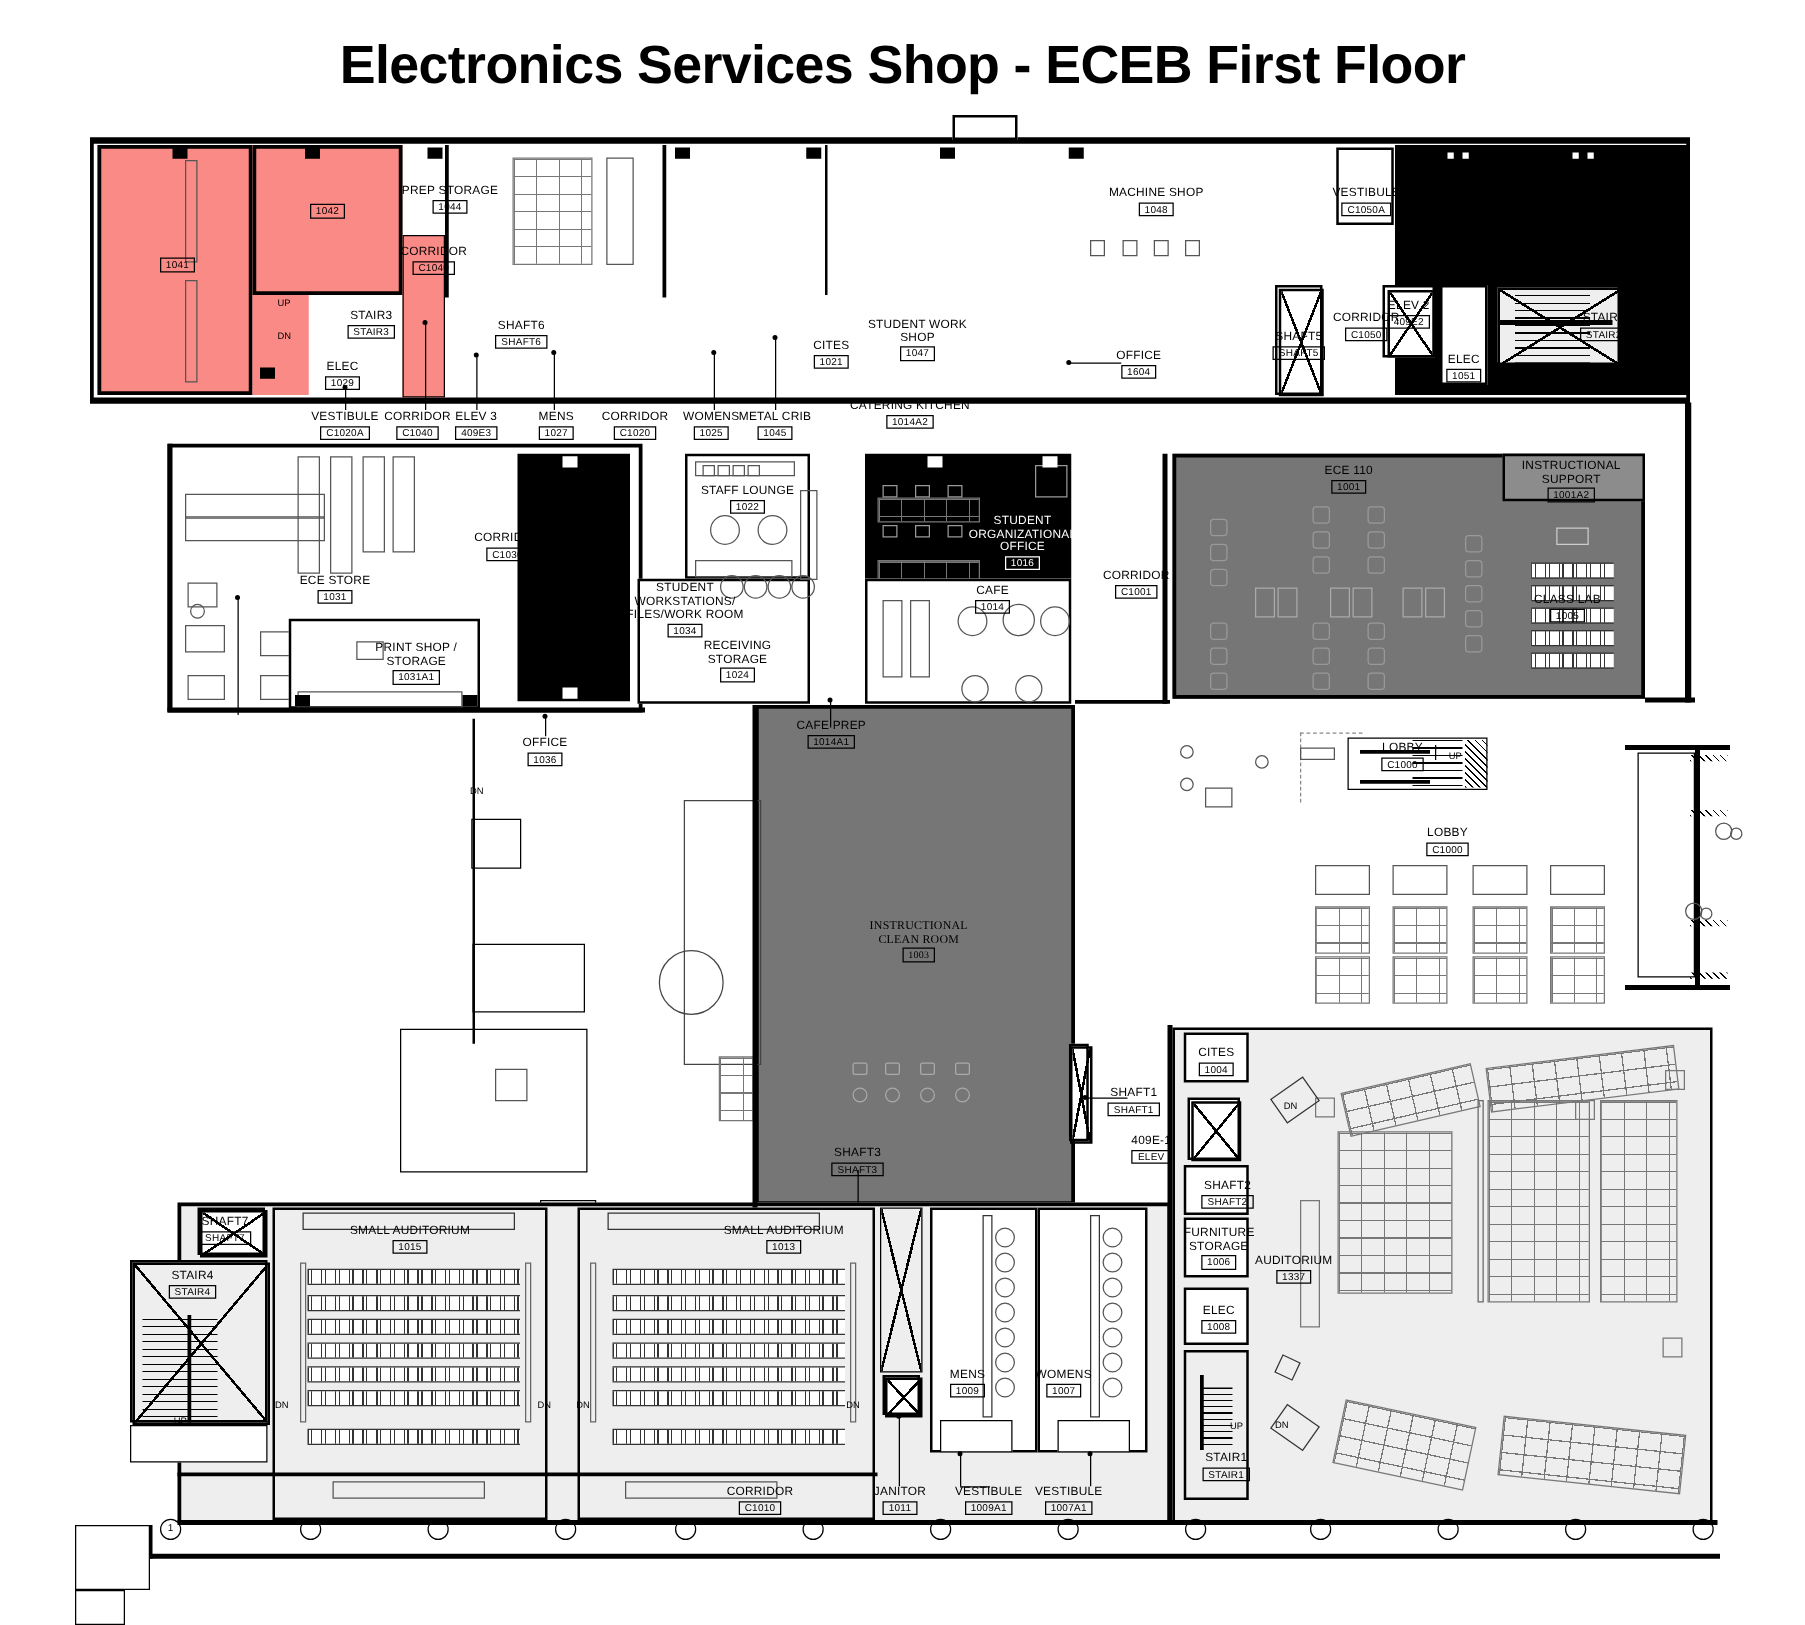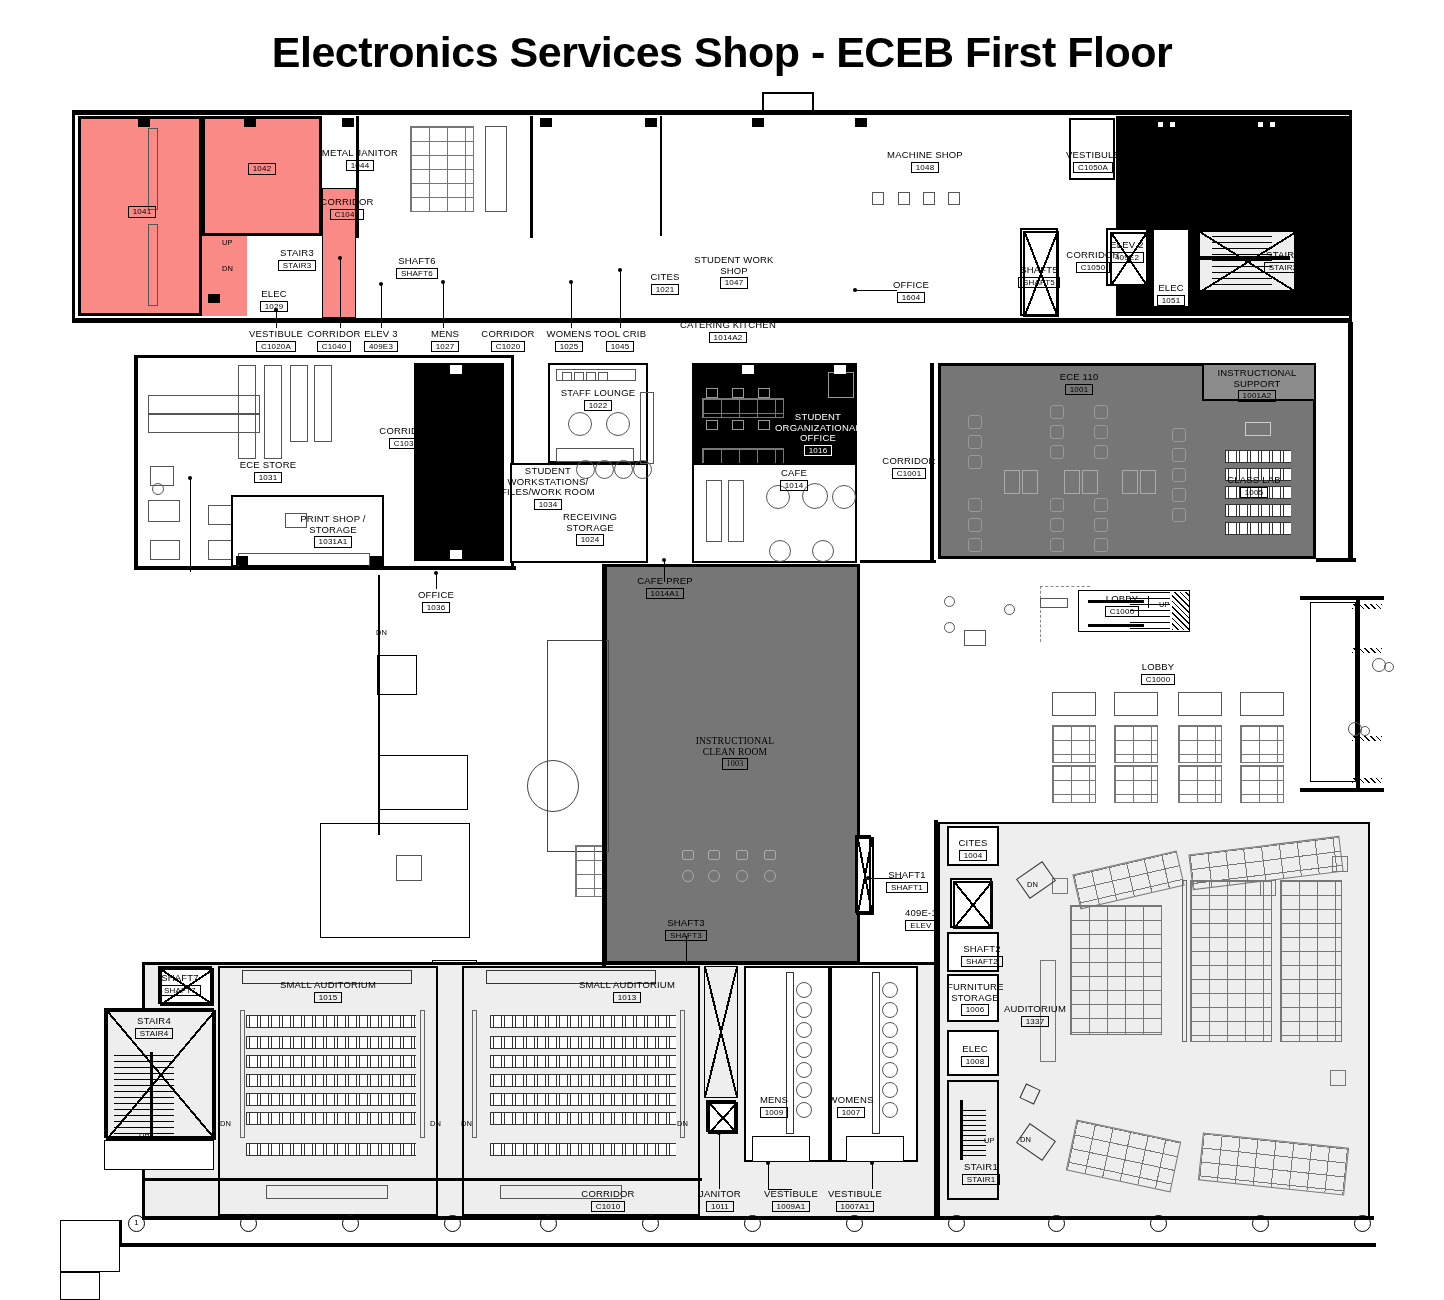--- a/index.html
+++ b/index.html
@@ -420,21 +420,21 @@
     <div class="gridmark" style="left:1252px;top:1215px;"></div>
     <div class="gridmark" style="left:1354px;top:1215px;"></div>
 
     <div class="lbl" style="left:120px;top:205px;width:44px;">
       <span class="num">1041</span>
     </div>
     <div class="lbl" style="left:240px;top:162px;width:44px;">
       <span class="num">1042</span>
     </div>
     <div class="lbl" style="left:305px;top:148px;width:110px;">
-      <div>METAL JANITOR</div><span class="num">1044</span>
+      <div>PREP STORAGE</div><span class="num">1044</span>
     </div>
     <div class="lbl" style="left:300px;top:197px;width:94px;">
       <div>CORRIDOR</div><span class="num">C1040</span>
     </div>
     <div class="lbl" style="left:870px;top:150px;width:110px;">
       <div>MACHINE SHOP</div><span class="num">1048</span>
     </div>
     <div class="lbl" style="left:1046px;top:150px;width:94px;">
       <div>VESTIBULE</div><span class="num">C1050A</span>
     </div>
@@ -474,21 +474,21 @@
     <div class="lbl" style="left:415px;top:329px;width:60px;">
       <div>MENS</div><span class="num">1027</span>
     </div>
     <div class="lbl" style="left:466px;top:329px;width:84px;">
       <div>CORRIDOR</div><span class="num">C1020</span>
     </div>
     <div class="lbl" style="left:537px;top:329px;width:64px;">
       <div>WOMENS</div><span class="num">1025</span>
     </div>
     <div class="lbl" style="left:587px;top:329px;width:66px;">
-      <div>TOOL CRIB</div><span class="num">1045</span>
+      <div>METAL CRIB</div><span class="num">1045</span>
     </div>
     <div class="lbl wide" style="left:675px;top:320px;width:106px;">
       <div>CATERING KITCHEN</div><span class="num">1014A2</span>
     </div>
     <div class="lbl" style="left:247px;top:289px;width:54px;">
       <div>ELEC</div><span class="num">1029</span>
     </div>
     <div class="lbl" style="left:270px;top:248px;width:54px;">
       <div>STAIR3</div><span class="num">STAIR3</span>
     </div>

